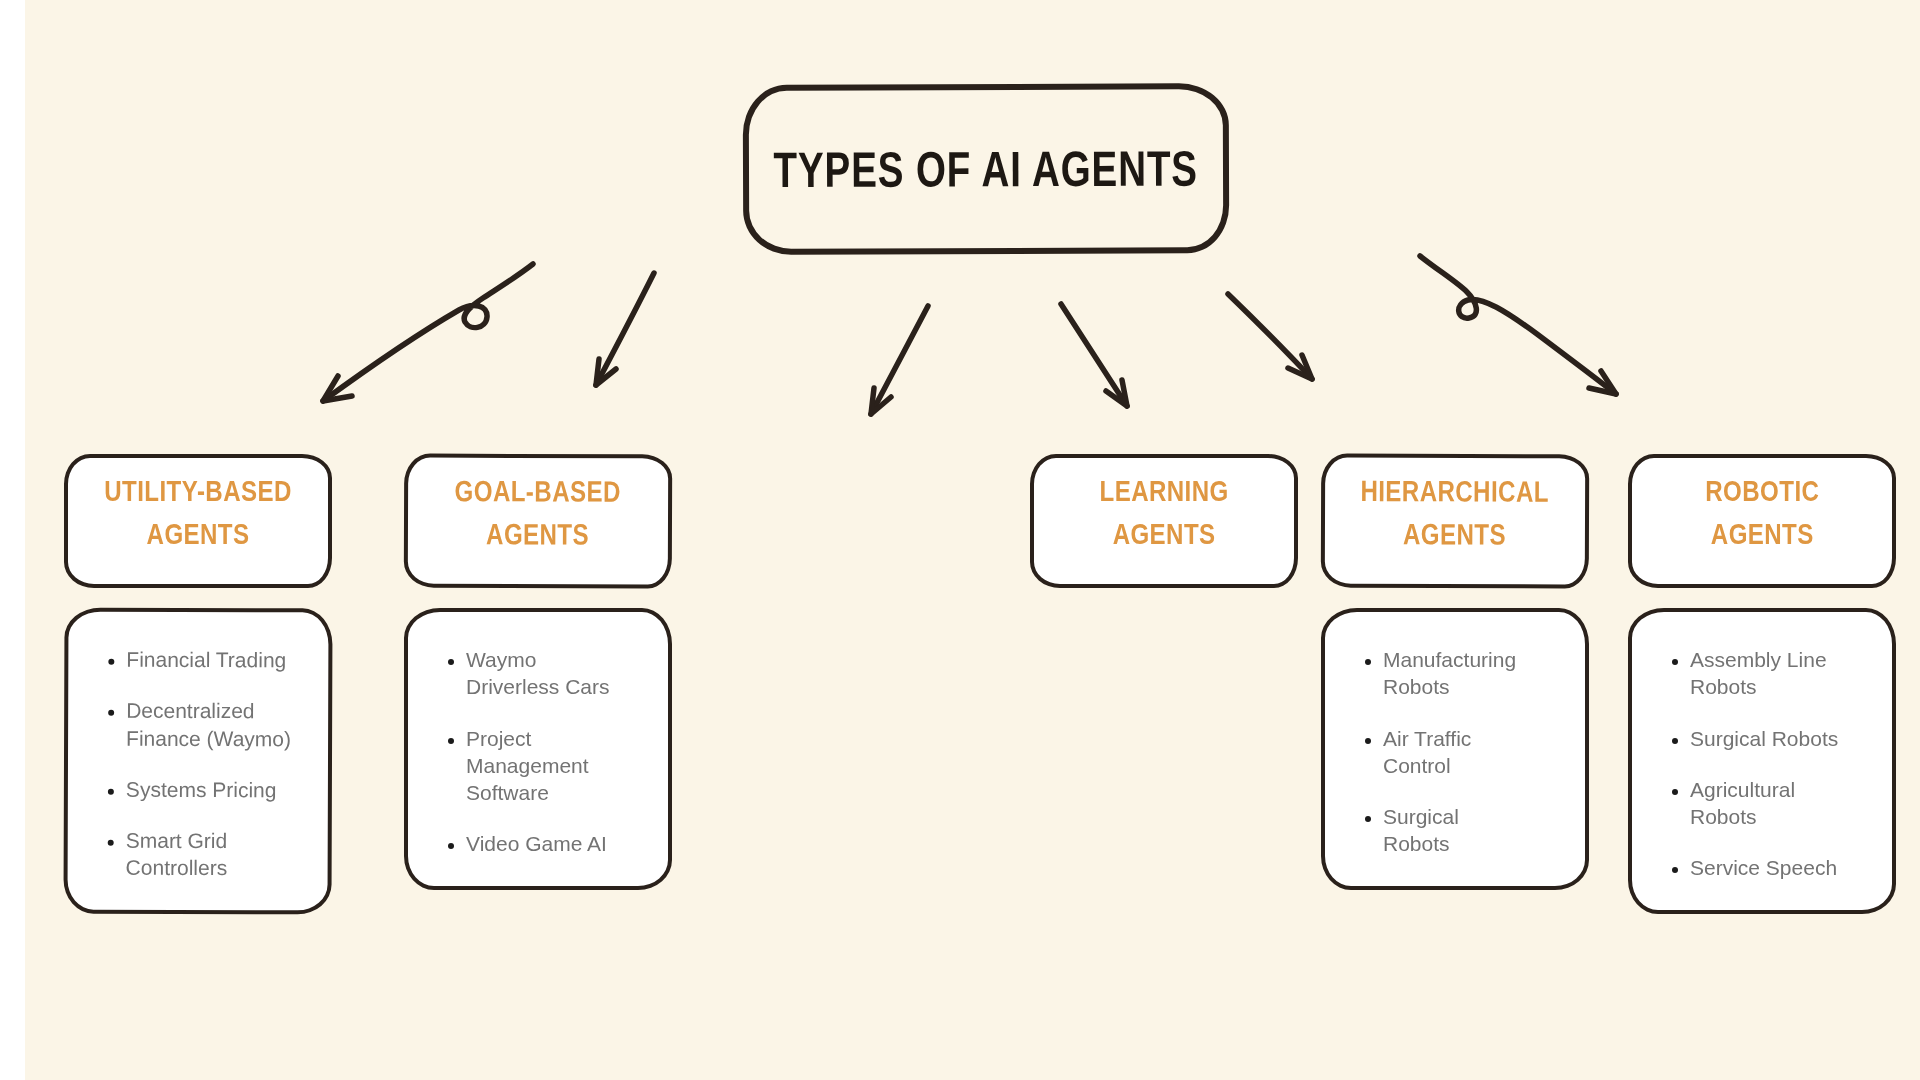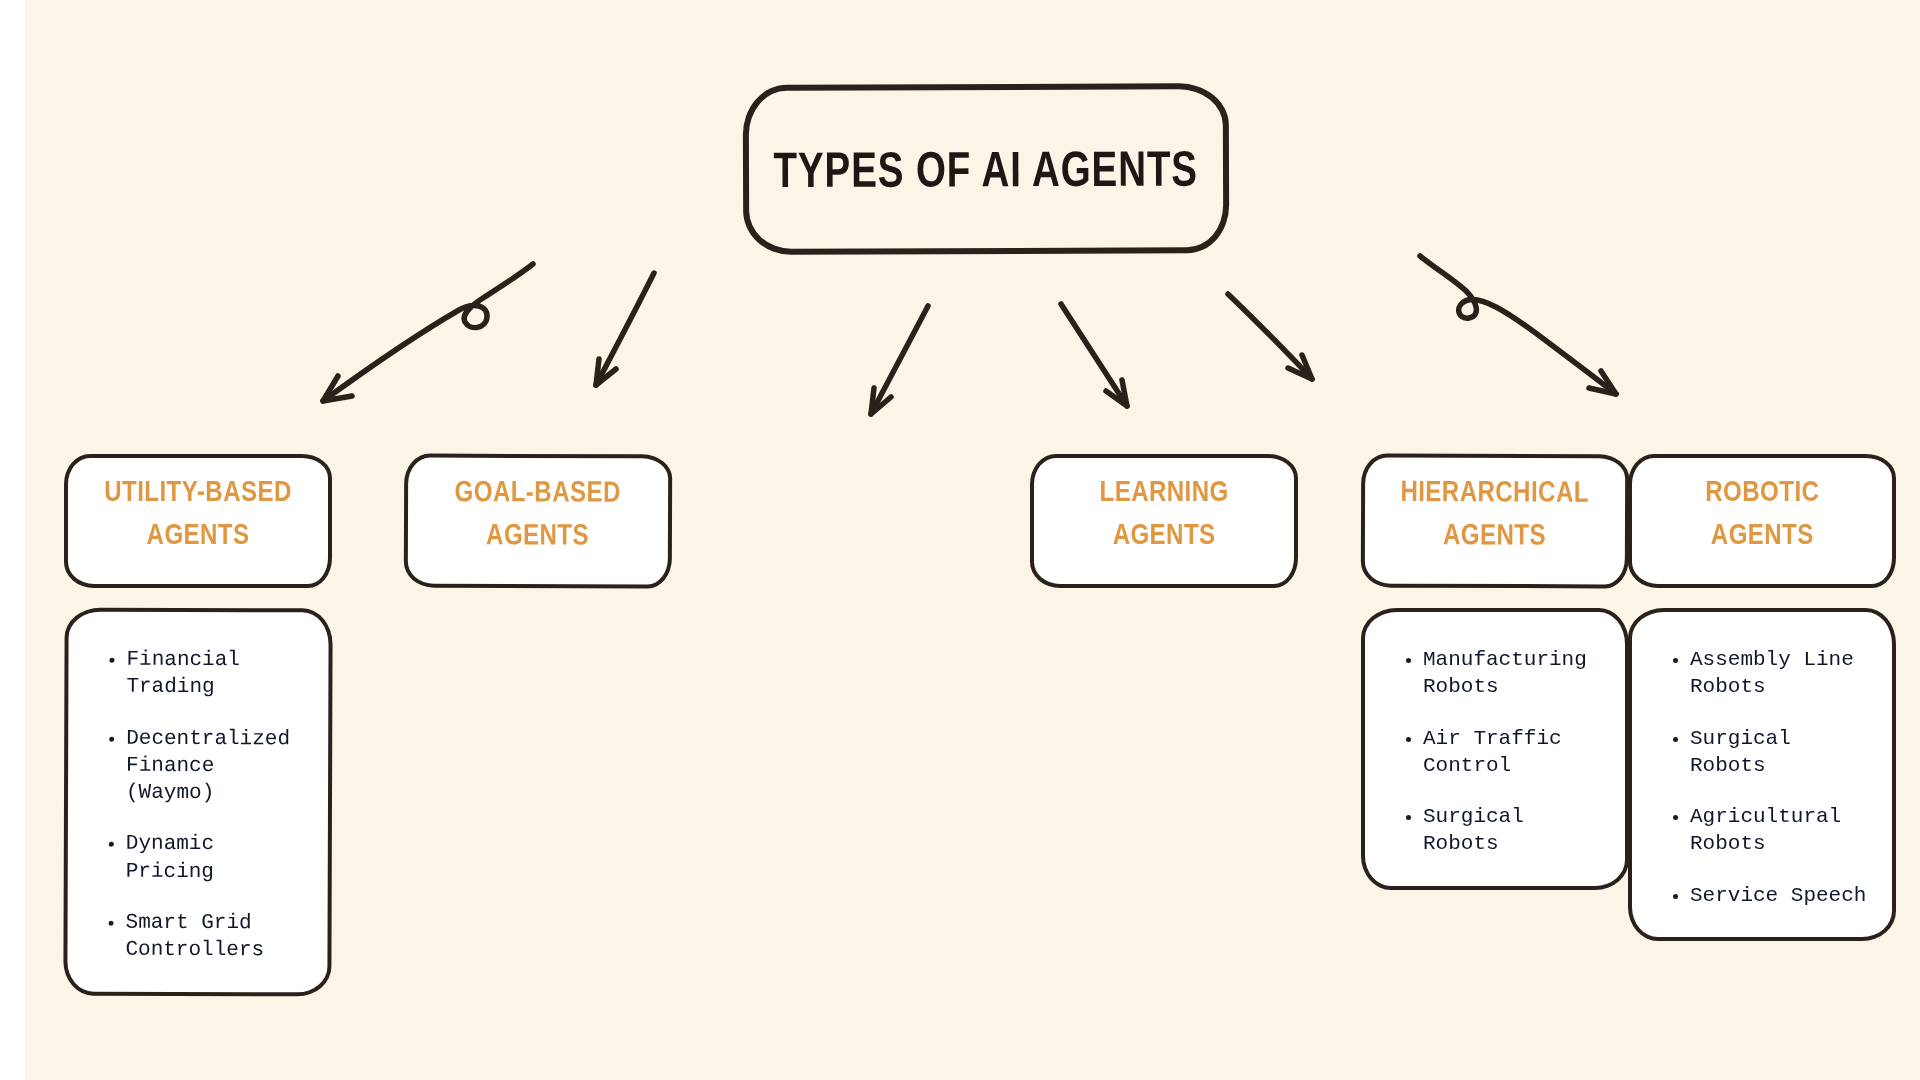--- a/index.html
+++ b/index.html
@@ -62,21 +62,21 @@
   
   .column {
     position: absolute;
     top: 454px;
     width: 268px;
   }
   .col-1 { left: 39px; }
   .col-2 { left: 379px; }
   .col-3 { left: 702px; }
   .col-4 { left: 1005px; }
-  .col-5 { left: 1336px; }
+  .col-5 { left: 1296px; }
   .col-6 { left: 1603px; }
 
   .header-box {
     width: 268px;
     height: 134px;
     box-sizing: border-box;
     background: #FFFFFF;
     border: 4px solid #2A211B;
     border-radius: 26px 30px 24px 30px / 30px 24px 30px 26px;
     display: flex;
@@ -113,24 +113,23 @@
   .col-4 .list-box { transform: rotate(-0.2deg); }
 
   .list-box ul {
     margin: 0;
     padding-left: 52px;
     list-style: disc;
   }
   .list-box li {
     font-size: 21px;
     line-height: 1.3;
-    color: #0f172a;
+    color: #737373;
     margin-bottom: 24px;
     white-space: pre-line;
-    font-family: Liberation Mono, monospace;
   }
   .list-box li::marker { color: #1B1B1B; font-size: 19px; }
   .list-box li:last-child { margin-bottom: 0; }
 </style>
 </head>
 <body>
 
 <div class="canvas">
 
   <div class="title-box">
@@ -167,31 +166,41 @@
   <div class="column col-1">
     <div class="header-box">
       <span class="heading-text">UTILITY-BASED
 AGENTS</span>
     </div>
     <div class="list-box">
       <ul>
         <li>Financial Trading</li>
         <li>Decentralized
 Finance (Waymo)</li>
-        <li>Dynamic Pricing</li>
+        <li>Systems Pricing</li>
         <li>Smart Grid
 Controllers</li>
       </ul>
     </div>
   </div>
 
   <div class="column col-2">
     <div class="header-box">
       <span class="heading-text">GOAL-BASED
 AGENTS</span>
+    </div>
+    <div class="list-box">
+      <ul>
+        <li>Waymo
+Driverless Cars</li>
+        <li>Project
+Management
+Software</li>
+        <li>Video Game AI</li>
+      </ul>
     </div>
   </div>
 
 
   <div class="column col-4">
     <div class="header-box">
       <span class="heading-text">LEARNING
 AGENTS</span>
     </div>
   </div>

